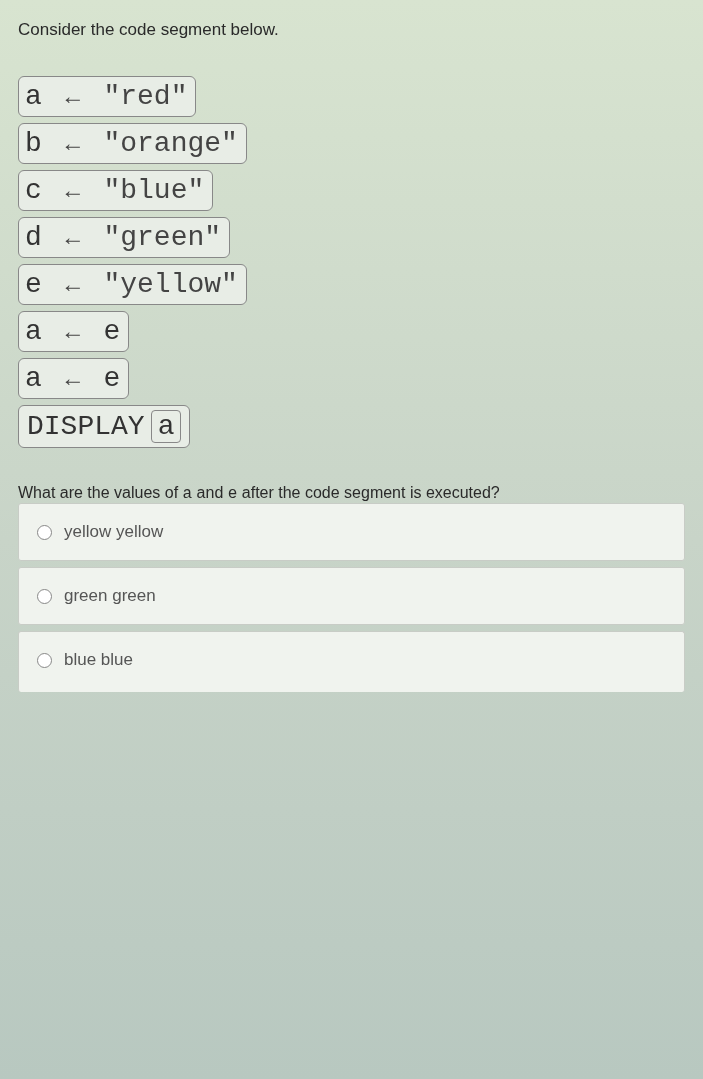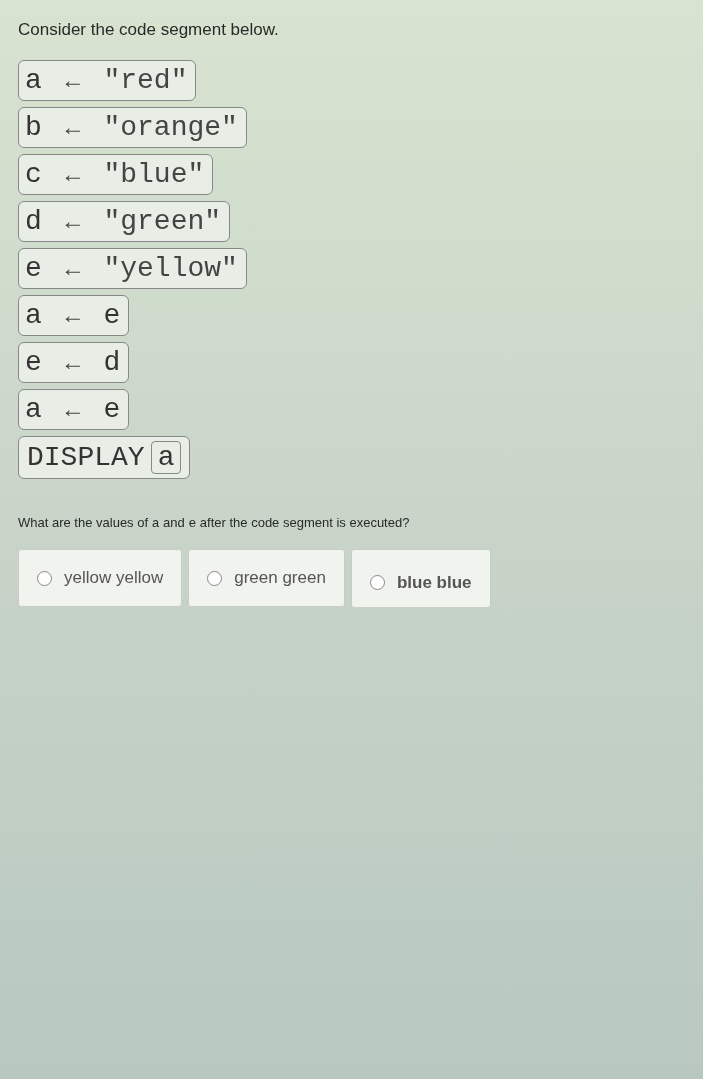--- a/index.html
+++ b/index.html
@@ -13,21 +13,21 @@
     overflow: hidden;
   }
   .page {
     padding: 20px 18px;
     background: linear-gradient(180deg, #d8e4d0 0%, #c8d4c8 50%, #b8c8c0 100%);
     min-height: 100%;
   }
   .prompt {
     font-size: 17px;
     color: #2a2a2a;
-    margin-bottom: 20px;
+    margin-bottom: 36px;
   }
   .code-area {
     margin-bottom: 28px;
   }
   .code-block {
     display: inline-block;
     border: 1.5px solid #888;
     border-radius: 6px;
     padding: 2px 8px 2px 6px;
     margin-bottom: 6px;
@@ -57,42 +57,41 @@
   }
   .inner-box {
     display: inline-block;
     border: 1.5px solid #888;
     border-radius: 4px;
     padding: 0px 6px;
     margin-left: 6px;
     background: #e8ede6;
   }
   .question {
-    font-size: 13px;
+    font-size: 16px;
     color: #2a2a2a;
-    margin-bottom: 18px;
   }
   .question .var { font-family: "Courier New", monospace; }
   .options {
     display: flex;
-    flex-direction: row;
+    flex-direction: column;
     gap: 6px;
   }
   .option {
     background: #f0f3ee;
     border: 1px solid #c8ccc6;
     border-radius: 3px;
     padding: 18px 18px;
     display: flex;
     align-items: center;
     gap: 12px;
     color: #555;
     font-size: 17px;
   }
-  .option:last-child { border-bottom: none; padding-bottom: 10px; font-weight: bold; }
+  .option:last-child { border-bottom: none; padding-bottom: 22px; }
   .radio {
     width: 15px;
     height: 15px;
     border: 1.5px solid #888;
     border-radius: 50%;
     flex-shrink: 0;
     background: #fff;
   }
   .row { display: block; }
 </style>
@@ -102,21 +101,20 @@
 <div class="page">
   <div class="prompt">Consider the code segment below.</div>
 
   <div class="code-area">
     <div class="row"><span class="code-block"><span>a</span> <span class="arrow">←</span> <span class="str">"red"</span></span></div>
     <div class="row"><span class="code-block"><span>b</span> <span class="arrow">←</span> <span class="str">"orange"</span></span></div>
     <div class="row"><span class="code-block"><span>c</span> <span class="arrow">←</span> <span class="str">"blue"</span></span></div>
     <div class="row"><span class="code-block"><span>d</span> <span class="arrow">←</span> <span class="str">"green"</span></span></div>
     <div class="row"><span class="code-block"><span>e</span> <span class="arrow">←</span> <span class="str">"yellow"</span></span></div>
     <div class="row"><span class="code-block"><span>a</span> <span class="arrow">←</span> <span>e</span></span></div>
-    <div class="row"><span class="code-block"><span>e</span> <span class="arrow">←</span> <span>d</span></span></div>
     <div class="row"><span class="code-block"><span>a</span> <span class="arrow">←</span> <span>e</span></span></div>
     <div class="row"><span class="display-block"><span>DISPLAY</span><span class="inner-box">a</span></span></div>
   </div>
 
   <div class="question">
     <span>What are the values of </span><span class="var">a</span><span> and </span><span class="var">e</span><span> after the code segment is executed?</span>
   </div>
 
   <div class="options">
     <div class="option">

